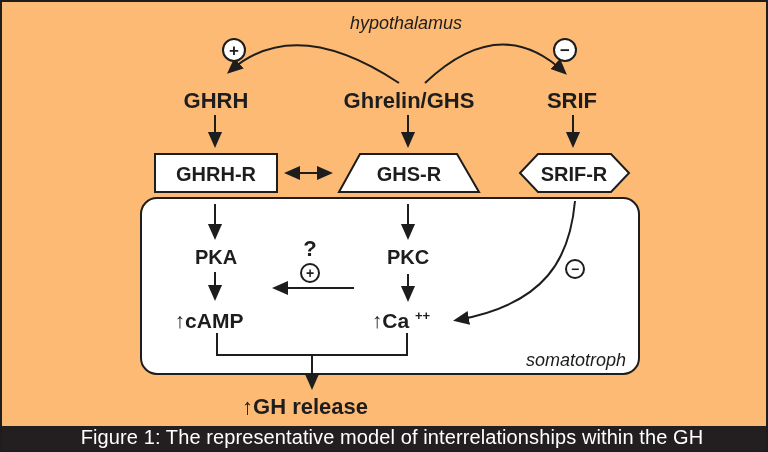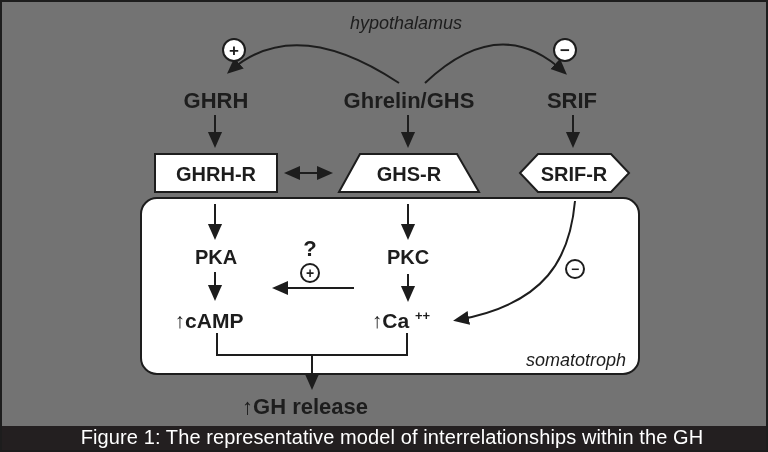--- a/index.html
+++ b/index.html
@@ -1,20 +1,20 @@
 <!DOCTYPE html>
 <html><head>
 <meta charset="utf-8">
 <style>
   * { margin: 0; padding: 0; box-sizing: border-box; }
   html, body { background: #ffffff; }
   .figure-frame {
     width: 768px; height: 452px;
     border: 2px solid #1d1d1d;
-    background: #737373;
+    background: #fdba74;
     display: flex; flex-direction: column;
     font-family: "Liberation Sans", "DejaVu Sans", sans-serif;
     overflow: hidden;
   }
   .diagram-area { flex: 0 0 420px; }
   .caption-bar {
     flex: 1 1 auto;
     background: #231f20;
     color: #ffffff;
     display: flex; align-items: center;

